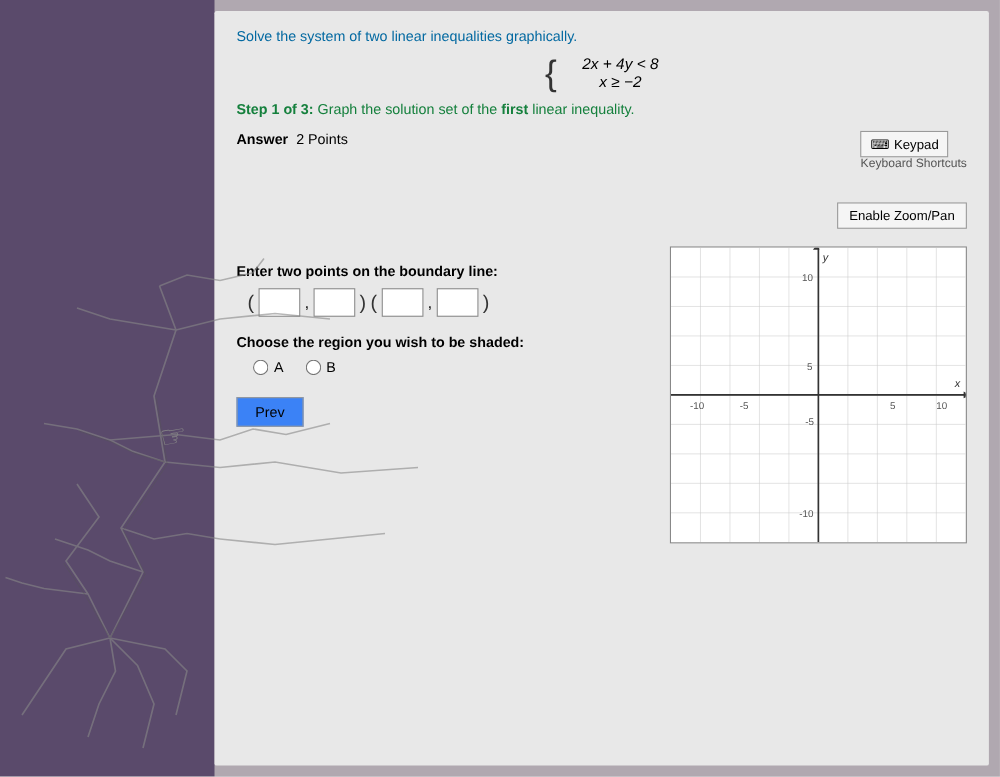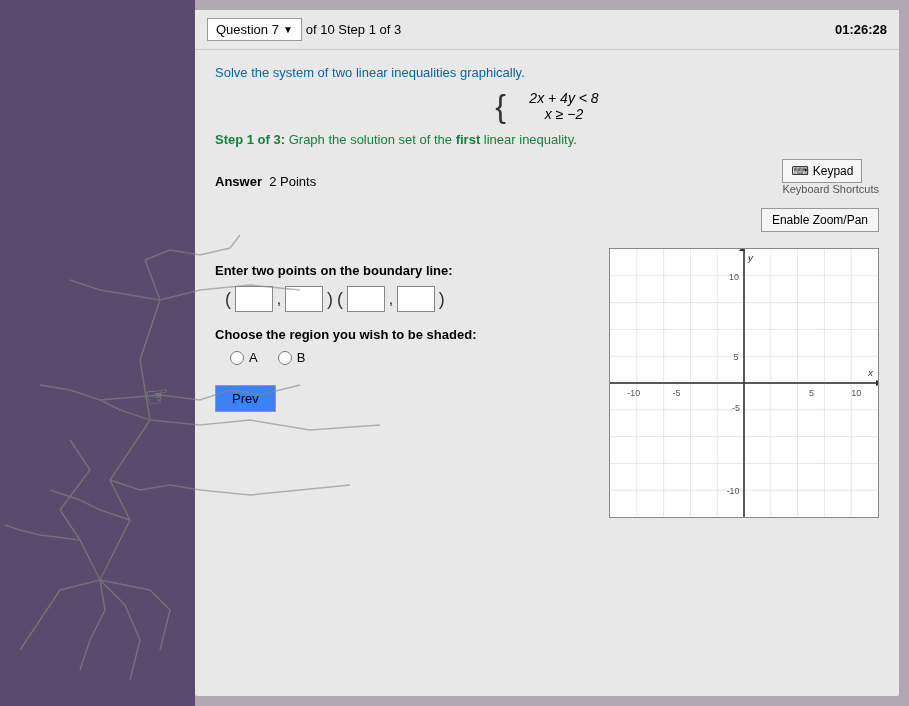--- a/index.html
+++ b/index.html
@@ -100,23 +100,23 @@
       margin-bottom: 12px;
       color: #15803d;
     }
 
     .step-instruction strong {
       font-weight: bold;
     }
 
     .answer-header {
       display: flex;
-      align-items: center;
+      align-items: flex-start;
       justify-content: space-between;
-      margin-bottom: 5px;
+      margin-bottom: 21px;
     }
 
     .answer-label {
       font-size: 13px;
       font-weight: bold;
     }
 
     .points-label {
       font-size: 13px;
       font-weight: normal;
@@ -294,30 +294,20 @@
   </style>
 </head>
 <body>
 
 <div class="left-sidebar"></div>
 
 <div class="hand-cursor">☞</div>
 
 <div class="main-content">
 
-  <div class="top-bar">
-    <div class="question-nav">
-      <div class="question-box">
-        <span>Question 7</span>
-        <span class="arrow">▼</span>
-      </div>
-      <span>of 10 Step 1 of 3</span>
-    </div>
-    <div class="timer">01:26:28</div>
-  </div>
 
   <div class="content-area">
 
     <div class="problem-statement">
       <span>Solve the system of two linear inequalities graphically.</span>
     </div>
 
     <div class="equation-block">
       <div style="display:flex; align-items:center; justify-content:center; width:100%;">
         <div style="width:30px; font-size:32px; line-height:1; color:#333; margin-right:4px; font-weight:100;">{</div>

